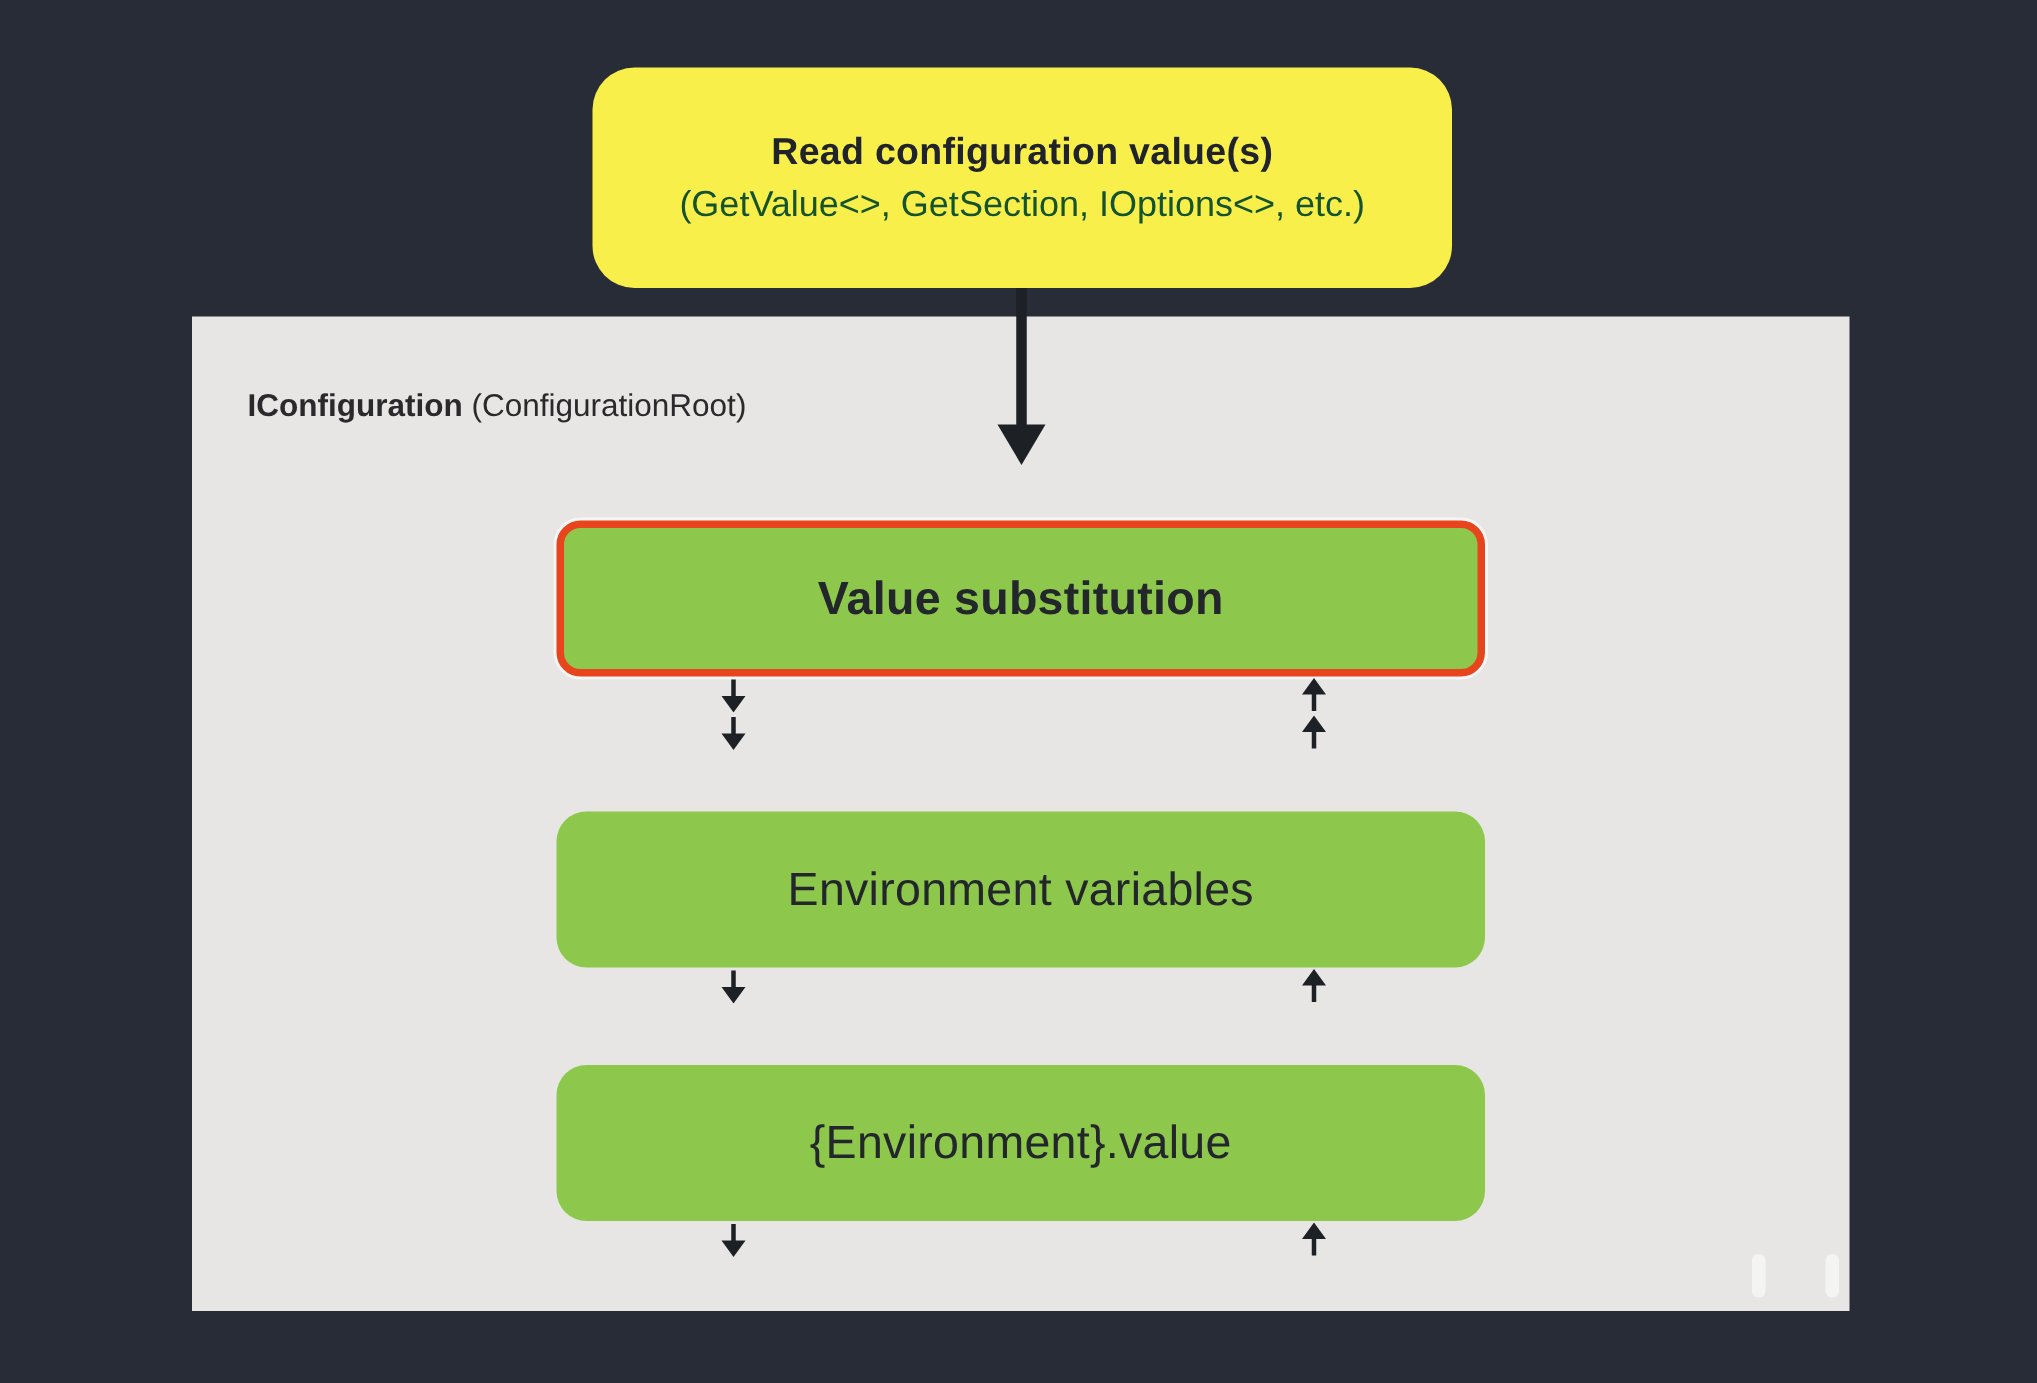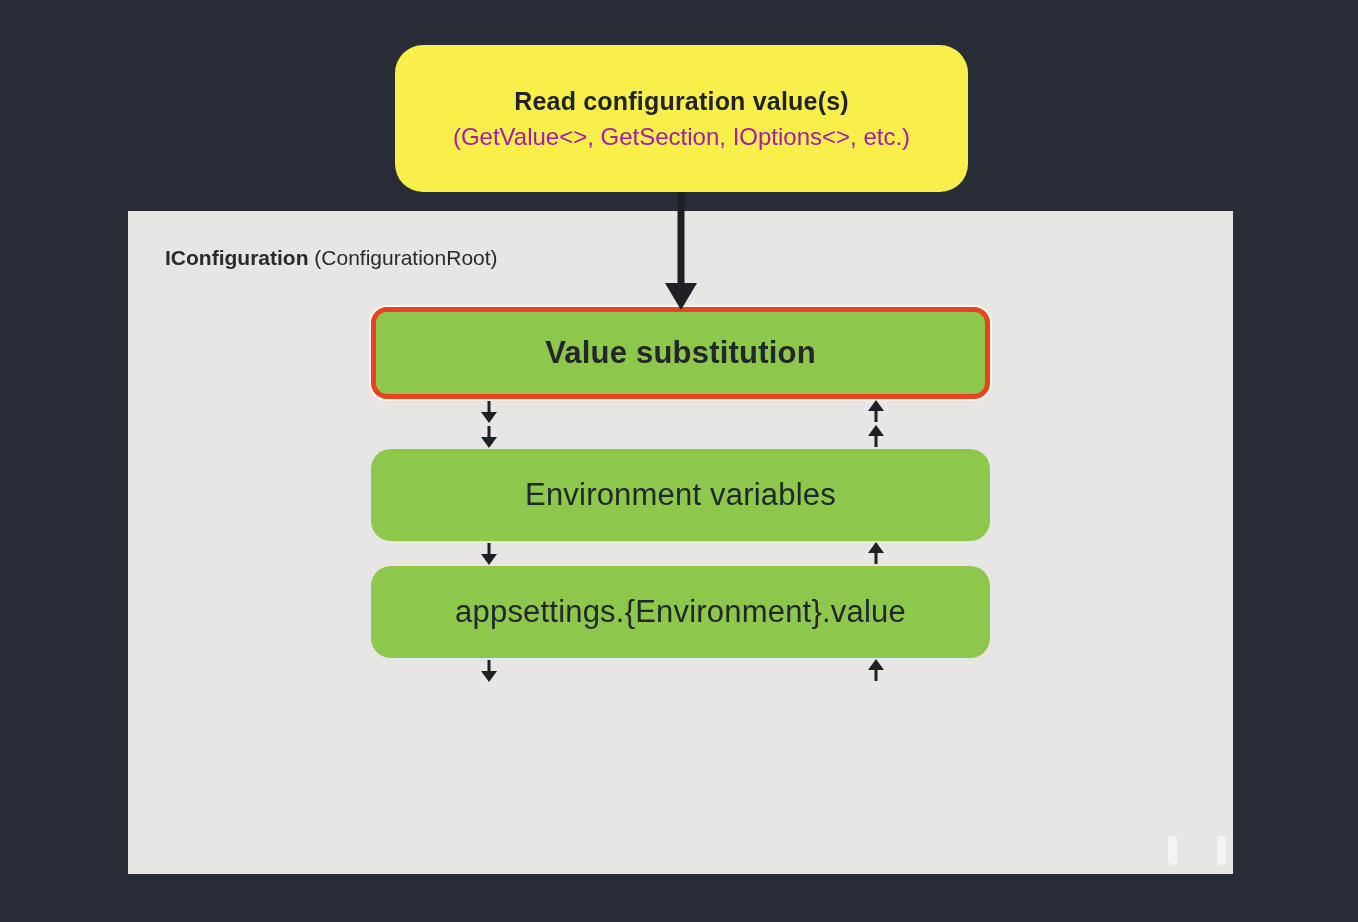--- a/index.html
+++ b/index.html
@@ -22,61 +22,62 @@
     display: flex; flex-direction: column;
     align-items: center; justify-content: center;
     gap: 7px;
     z-index: 3;
   }
   .callout-title {
     font-size: 25px; font-weight: 700; color: #20232a;
     letter-spacing: 0.2px;
   }
   .callout-subtitle {
-    font-size: 24px; font-weight: 400; color: #a21caf;
+    font-size: 24px; font-weight: 400; color: #14532d;
   }
 
   
   .main-arrow {
     position: absolute;
     left: 663px; top: 189px;
     width: 36px; height: 121px;
     z-index: 2;
   }
 
   
   .panel {
     position: absolute;
     left: 128px; top: 211px;
     width: 1105px; height: 663px;
     background: #e7e6e4;
     z-index: 1;
   }
   .panel-title {
     position: absolute;
-    left: 37px; top: 35px;
+    left: 37px; top: 48px;
     font-size: 21px; color: #2a2a2c;
   }
   .panel-title .bold { font-weight: 700; }
   .panel-title .regular { font-weight: 400; }
 
   
   .stack {
     position: absolute;
     left: 243px; top: 96px;
     width: 619px;
     display: flex; flex-direction: column;
   }
   .layer {
-    height: 92px;
+    height: 104px;
     background: #8dc84c;
     border-radius: 20px;
     display: flex; align-items: center; justify-content: center;
     font-size: 31px; font-weight: 300; color: #23262b;
     letter-spacing: 0.2px;
+    margin-top: 40px;
   }
   .layer.highlighted {
     border: 5px solid #e8441d;
     border-radius: 16px;
     font-weight: 700;
     box-shadow: 0 0 0 2px rgba(255,255,255,0.65);
   }
   .layer .italic { }
   .gap {
     height: 25px;
@@ -157,21 +158,20 @@
           <line x1="12" y1="1" x2="12" y2="14" stroke="#1d2025" stroke-width="3"></line>
           <polygon points="4,12 20,12 12,23" fill="#1d2025"></polygon>
         </svg>
         <svg class="mini-arrow up" viewBox="0 0 24 23">
           <line x1="12" y1="22" x2="12" y2="9" stroke="#1d2025" stroke-width="3"></line>
           <polygon points="4,11 20,11 12,0" fill="#1d2025"></polygon>
         </svg>
       </div>
 
       <div class="layer">
-        <span>appsettings.</span>
           <span class="italic">{Environment}</span>
           <span>.value</span>
       </div>
 
       <div class="gap">
         <svg class="mini-arrow down" viewBox="0 0 24 23">
           <line x1="12" y1="1" x2="12" y2="14" stroke="#1d2025" stroke-width="3"></line>
           <polygon points="4,12 20,12 12,23" fill="#1d2025"></polygon>
         </svg>
         <svg class="mini-arrow up" viewBox="0 0 24 23">

